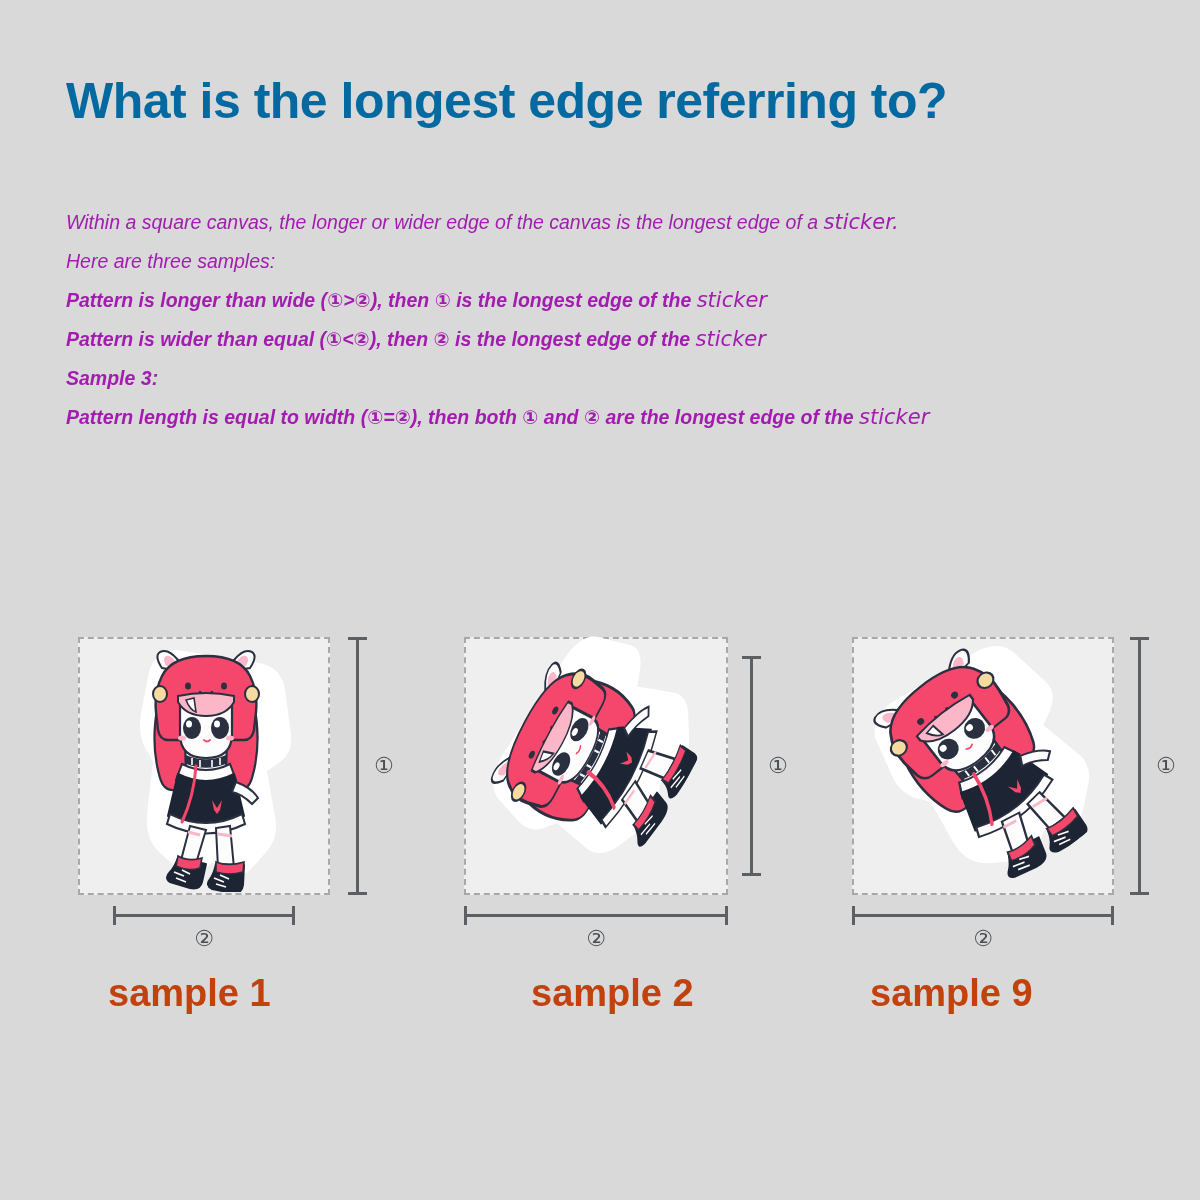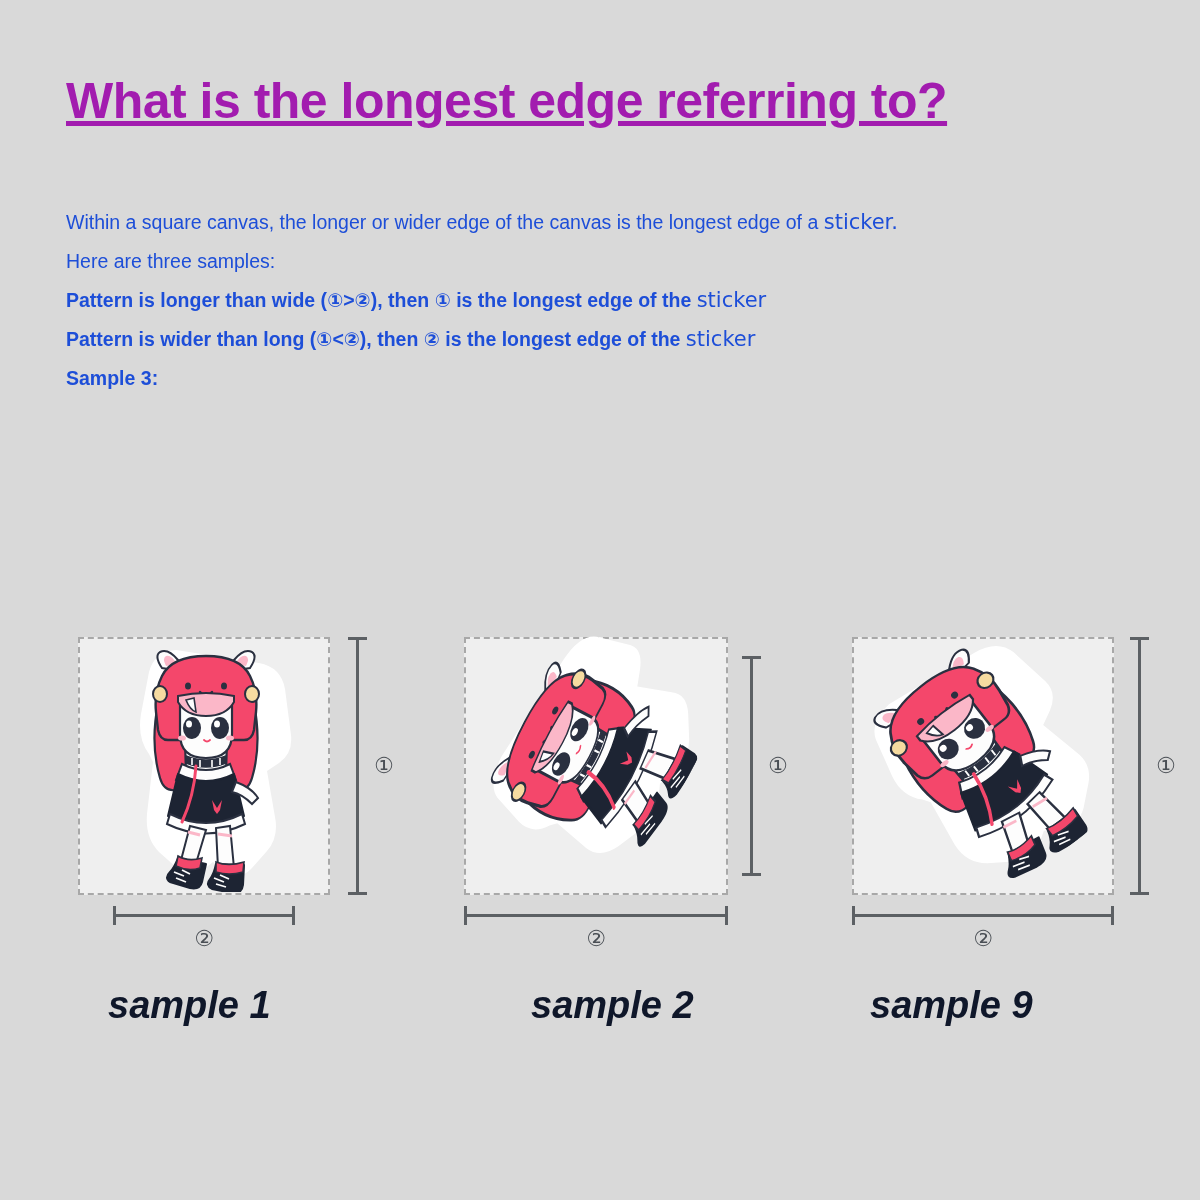--- a/index.html
+++ b/index.html
@@ -9,27 +9,27 @@
     font-family:"Liberation Sans","DejaVu Sans",sans-serif;
     color:#3c4043;
     overflow:hidden;
   }
   .page{position:relative;width:1200px;height:1200px;}
 
   
   .title{
     position:absolute;left:66px;top:72px;
     font-size:50px;font-weight:bold;letter-spacing:-0.5px;
-    color:#a21caf;white-space:nowrap;text-decoration:underline;
+    color:#0369a1;white-space:nowrap;
   }
 
   
   .body-copy{position:absolute;left:66px;top:203px;width:1100px;}
   .line{
-    font-size:19.5px;line-height:39px;color:#1d4ed8;white-space:nowrap;
+    font-size:19.5px;line-height:39px;color:#a21caf;white-space:nowrap;font-style:italic;
   }
   .line.bold{font-weight:bold;}
   .sticker-word{
     font-family:"DejaVu Sans",sans-serif;
     font-size:21px;font-weight:normal;
   }
   .line.bold .sticker-word{font-weight:normal;}
   .cnum{font-size:19px;}
 
   
@@ -68,22 +68,22 @@
   .hmeas .stem{position:absolute;top:8px;left:0;height:3px;width:100%;background:#5c6064;}
   .hmeas .cap{position:absolute;top:0;height:19px;width:3px;background:#5c6064;}
   .hmeas .cap.l{left:0;}
   .hmeas .cap.r{right:0;}
   .hmeas .badge{
     position:absolute;top:22px;left:50%;transform:translateX(-50%);
     font-size:22px;line-height:1;color:#4a4f55;
   }
 
   .caption{
-    position:absolute;top:364px;
-    font-size:38px;font-weight:bold;color:#0f172a;white-space:nowrap;font-style:italic;
+    position:absolute;top:352px;
+    font-size:38px;font-weight:bold;color:#c2410c;white-space:nowrap;
   }
   .sample.s1 .caption{left:42px;}
   .sample.s2 .caption{left:34px;margin-left:45px;}
   .sample.s3 .caption{left:30px;}
 </style>
 </head>
 <body>
 
 <div class="page">
 
@@ -95,24 +95,27 @@
       <span>Within a square canvas, the longer or wider edge of the canvas is the longest edge of a </span><span class="sticker-word">sticker.</span>
     </div>
 
     <div class="line">Here are three samples:</div>
 
     <div class="line bold">
       <span>Pattern is longer than wide (</span><span class="cnum">①</span><span>&gt;</span><span class="cnum">②</span><span>), then </span><span class="cnum">①</span><span> is the longest edge of the </span><span class="sticker-word">sticker</span>
     </div>
 
     <div class="line bold">
-      <span>Pattern is wider than long (</span><span class="cnum">①</span><span>&lt;</span><span class="cnum">②</span><span>), then </span><span class="cnum">②</span><span> is the longest edge of the </span><span class="sticker-word">sticker</span>
+      <span>Pattern is wider than equal (</span><span class="cnum">①</span><span>&lt;</span><span class="cnum">②</span><span>), then </span><span class="cnum">②</span><span> is the longest edge of the </span><span class="sticker-word">sticker</span>
     </div>
 
     <div class="line bold">Sample 3:</div>
+    <div class="line bold">
+      <span>Pattern length is equal to width (</span><span class="cnum">①</span><span>=</span><span class="cnum">②</span><span>), then both </span><span class="cnum">①</span><span> and </span><span class="cnum">②</span><span> are the longest edge of the </span><span class="sticker-word">sticker</span>
+    </div>
   </div>
 
   <div class="samples">
 
     <div class="sample s1" style="width:330px;height:430px;">
       <div class="canvas"></div>
 
       <div class="art" style="left:50px;top:22px;width:180px;height:250px;">
         <svg viewBox="0 0 180 250" width="180" height="250">
           <g>

